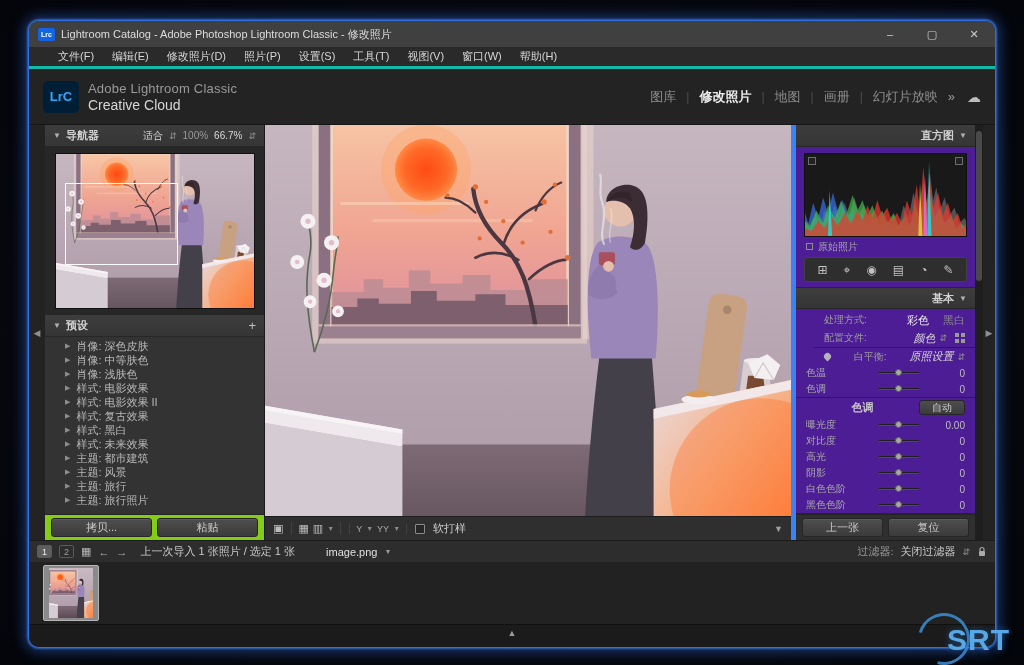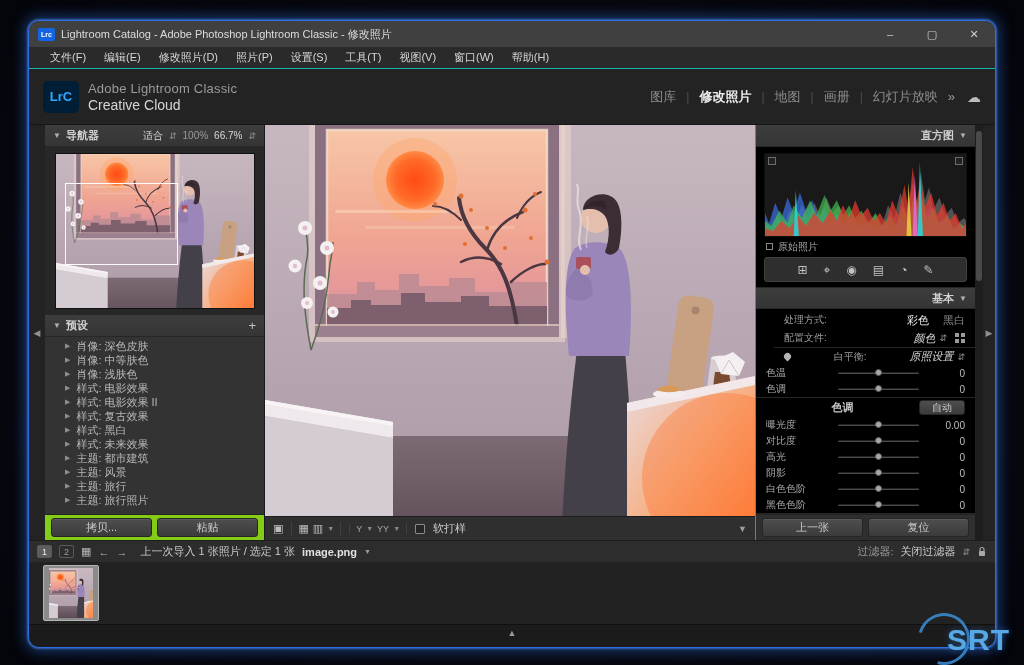--- a/index.html
+++ b/index.html
@@ -16,22 +16,22 @@
   
   .titlebar { height:26px; background:#404040; display:flex; align-items:center; color:#e4e4e4; }
   .tb-badge { width:17px; height:13px; margin:0 6px 0 9px; background:#1264e3; border-radius:2px;
     color:#fff; font-size:7px; font-weight:bold; display:flex; align-items:center; justify-content:center; }
   .tb-title { font-size:11px; color:#dcdcdc; }
   .tb-controls { margin-left:auto; display:flex; height:100%; }
   .tb-btn { width:42px; height:100%; display:flex; align-items:center; justify-content:center;
     color:#cfcfcf; font-size:11px; }
 
   
-  .menubar { height:22px; background:#2a2a2a; display:flex; align-items:center; padding-left:12px;
-    border-bottom:1px solid #14b8a6; }
+  .menubar { height:22px; background:#2a2a2a; display:flex; align-items:center; padding-left:20px;
+    border-bottom:3px solid #14b8a6; }
   .menu-item { font-size:11px; color:#d6d6d6; padding:0 9px; }
 
   
   .app-header { height:56px; background:#232323; display:flex; align-items:center;
     border-bottom:1px solid #161616; padding:0 14px; }
   .lrc-logo { width:36px; height:32px; background:#001e36; border-radius:5px; color:#31a8ff;
     font-weight:bold; font-size:13px; display:flex; align-items:center; justify-content:center; margin-right:9px; }
   .brand-top { font-size:13px; color:#9a9a9a; letter-spacing:.2px; }
   .brand-bottom { font-size:14px; color:#d6d6d6; margin-top:1px; }
   .modules { margin-left:auto; display:flex; align-items:center; gap:10px; font-size:13px; color:#8d8d8d; }
@@ -79,21 +79,21 @@
     padding:0 8px; gap:8px; color:#bdbdbd; }
   .ct-icon { font-size:11px; color:#bdbdbd; }
   .ct-group { display:flex; align-items:center; gap:4px; padding:0 6px; border-left:1px solid #414141; border-right:1px solid #414141; }
   .ct-mini { font-size:9px; color:#a8a8a8; }
   .ct-caret { font-size:7px; color:#8a8a8a; }
   .checkbox { width:10px; height:10px; border:1px solid #8a8a8a; background:#262626; border-radius:1px; }
   .ct-label { font-size:11px; color:#cccccc; }
   .ct-right { margin-left:auto; color:#9d9d9d; font-size:9px; }
 
   
-  .right-panel { width:220px; background:#000000; border-left:1px solid #3b82f6; display:flex; flex-direction:column; }
+  .right-panel { width:184px; background:#4c1d95; border-left:5px solid #3b82f6; display:flex; flex-direction:column; }
   .panel-header.rightal { justify-content:flex-end; }
   .panel-header.rightal .ph-tri { margin:0 0 0 5px; }
   .hist-box { height:84px; margin:6px 8px 2px; background:#191919; border:1px solid #101010; position:relative; flex:none; }
   .hist-box svg { width:100%; height:100%; display:block; }
   .clip-ind { position:absolute; top:3px; width:8px; height:8px; border:1px solid #6c6c6c; background:#222; }
   .clip-ind.left { left:3px; } .clip-ind.right { right:3px; }
   .orig-row { height:15px; display:flex; align-items:center; gap:5px; padding:0 10px; flex:none; }
   .sq-icon { width:7px; height:7px; border:1px solid #8b8b8b; }
   .orig-label { font-size:10px; color:#a8a8a8; }
   .tool-strip { height:25px; margin:3px 8px 5px; background:#2e2e2e; border:1px solid #414141; border-radius:3px;
@@ -129,21 +129,21 @@
   .scroll-thumb { position:absolute; top:6px; left:1px; width:6px; height:150px; background:#4a4a4a; border-radius:3px; }
 
   
   .filmstrip-bar { height:22px; background:#2d2d2d; border-top:1px solid #1c1c1c; display:flex; align-items:center;
     padding:0 8px; gap:7px; }
   .fs-winbox { width:15px; height:13px; border:1px solid #5a5a5a; border-radius:2px; font-size:9px;
     display:flex; align-items:center; justify-content:center; color:#9c9c9c; }
   .fs-winbox.active { background:#5d5d5d; color:#efefef; }
   .fs-icon { color:#b5b5b5; font-size:11px; }
   .fs-status { font-size:11px; color:#c9c9c9; margin-left:6px; white-space:nowrap; }
-  .fs-file { font-size:11px; color:#e0e0e0; font-weight:bold; }
+  .fs-file { font-size:11px; color:#e0e0e0; font-weight:normal;margin-left:24px; }
   .fs-caret { font-size:7px; color:#9a9a9a; }
   .fs-right { margin-left:auto; display:flex; align-items:center; gap:7px; }
   .fs-filter-label { font-size:11px; color:#9a9a9a;font-family:Liberation Serif, serif; }
   .fs-filter-value { font-size:11px; color:#cccccc; }
   .filmstrip { height:62px; background:#222222; display:flex; align-items:center; padding-left:14px; }
   .thumb-cell { width:56px; height:56px; background:#8a8a8a; border:1px solid #b5b5b5; border-radius:2px;
     display:flex; align-items:center; justify-content:center; }
   .thumb-cell svg { width:44px; height:50px; display:block; }
   .bottom-strip { height:25px; background:#1b1b1b; border-top:1px solid #101010; display:flex;
     align-items:flex-start; justify-content:center; }

